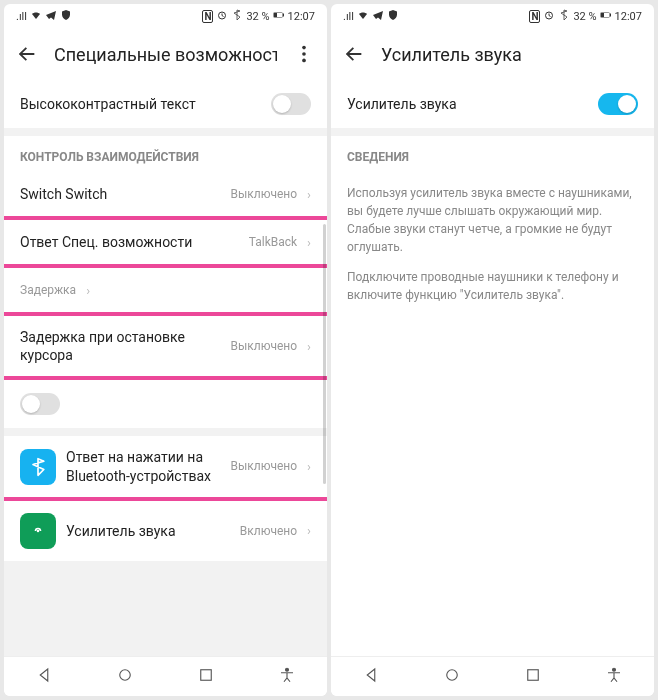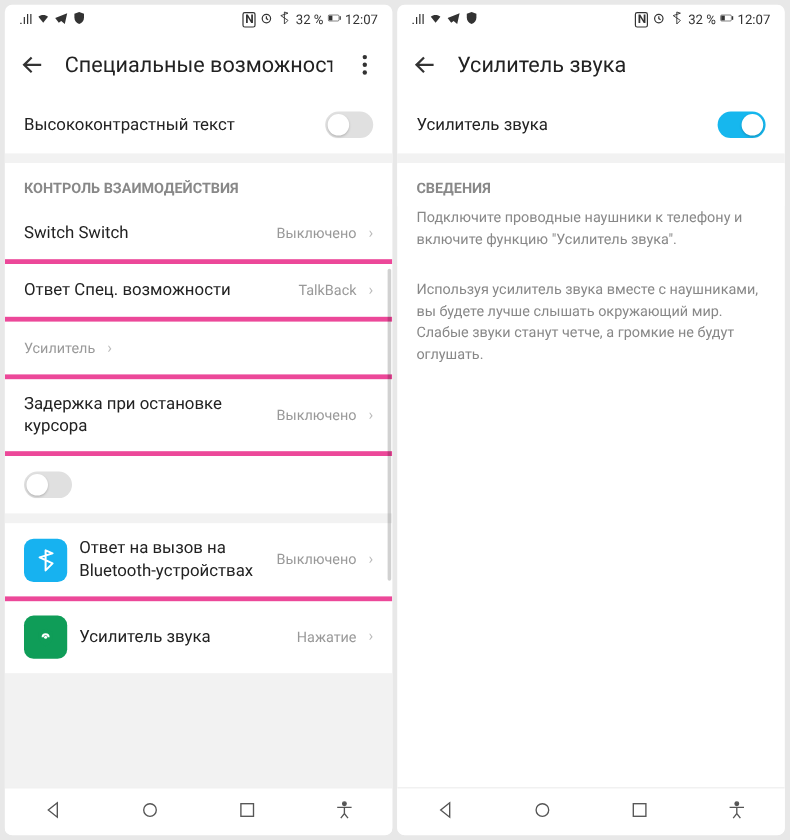--- a/index.html
+++ b/index.html
@@ -186,21 +186,21 @@
         <span class="chevron">›</span>
       </div>
       <div class="row">
         <div class="row-main">
             <span class="row-label">Ответ Спец. возможности</span>
           </div>
         <span class="row-value">TalkBack</span>
         <span class="chevron">›</span>
       </div>
       <div class="row">
-        <span class="row-value">Усилитель</span>
+        <span class="row-value">Задержка</span>
         <span class="chevron">›</span>
       </div>
       <div class="row">
         <div class="row-main">
             <span class="row-label">Задержка при остановке курсора</span>
           </div>
         <span class="row-value">Выключено</span>
         <span class="chevron">›</span>
       </div>
       <div class="row">
@@ -210,37 +210,37 @@
 
     <div class="section-gap"></div>
     <div class="block">
       <div class="row">
         <div class="service-icon bt-icon">
           <svg viewBox="0 0 24 24">
               <path d="M12 2v20l7-7L6 9l13-4-7-3z" stroke="#fff" stroke-width="2" fill="none" stroke-linejoin="round"></path>
             </svg>
         </div>
         <div class="row-main">
-            <span class="row-label">Ответ на вызов на Bluetooth-устройствах</span>
+            <span class="row-label">Ответ на нажатии на Bluetooth-устройствах</span>
           </div>
         <span class="row-value">Выключено</span>
         <span class="chevron">›</span>
       </div>
       <div class="row">
         <div class="service-icon amp-icon">
           <svg viewBox="0 0 24 24">
               <path d="M12 3l7 4v5c0 4-3 7-7 9-4-2-7-5-7-9V7l7-4z" fill="#0f9d58" stroke="#fff" stroke-width="0"></path>
               <path d="M9 12a3 3 0 016 0" stroke="#fff" stroke-width="2" fill="none"></path>
               <circle cx="12" cy="12" r="1.5" fill="#fff"></circle>
             </svg>
         </div>
         <div class="row-main">
             <span class="row-label">Усилитель звука</span>
           </div>
-        <span class="row-value">Нажатие</span>
+        <span class="row-value">Включено</span>
         <span class="chevron">›</span>
       </div>
     </div>
   </div>
 
   <div class="scrollhint"></div>
 
   <div class="navbar">
     <span><svg viewBox="0 0 24 24">
           <path d="M17 4L7 12l10 8z"></path>
@@ -305,22 +305,22 @@
       <div class="row">
         <div class="row-main">
             <span class="row-label">Усилитель звука</span>
           </div>
         <div class="toggle toggle-on"></div>
       </div>
     </div>
     <div class="section-gap"></div>
     <div class="block" style="flex:1">
       <div class="section-header">СВЕДЕНИЯ</div>
+      <div class="info-text">Используя усилитель звука вместе с наушниками, вы будете лучше слышать окружающий мир. Слабые звуки станут четче, а громкие не будут оглушать.</div>
       <div class="info-text" style="padding-top:0">Подключите проводные наушники к телефону и включите функцию "Усилитель звука".</div>
-      <div class="info-text">Используя усилитель звука вместе с наушниками, вы будете лучше слышать окружающий мир. Слабые звуки станут четче, а громкие не будут оглушать.</div>
     </div>
   </div>
 
   <div class="navbar">
     <span><svg viewBox="0 0 24 24">
           <path d="M17 4L7 12l10 8z"></path>
         </svg></span>
     <span><svg viewBox="0 0 24 24">
           <circle cx="12" cy="12" r="7"></circle>
         </svg></span>

